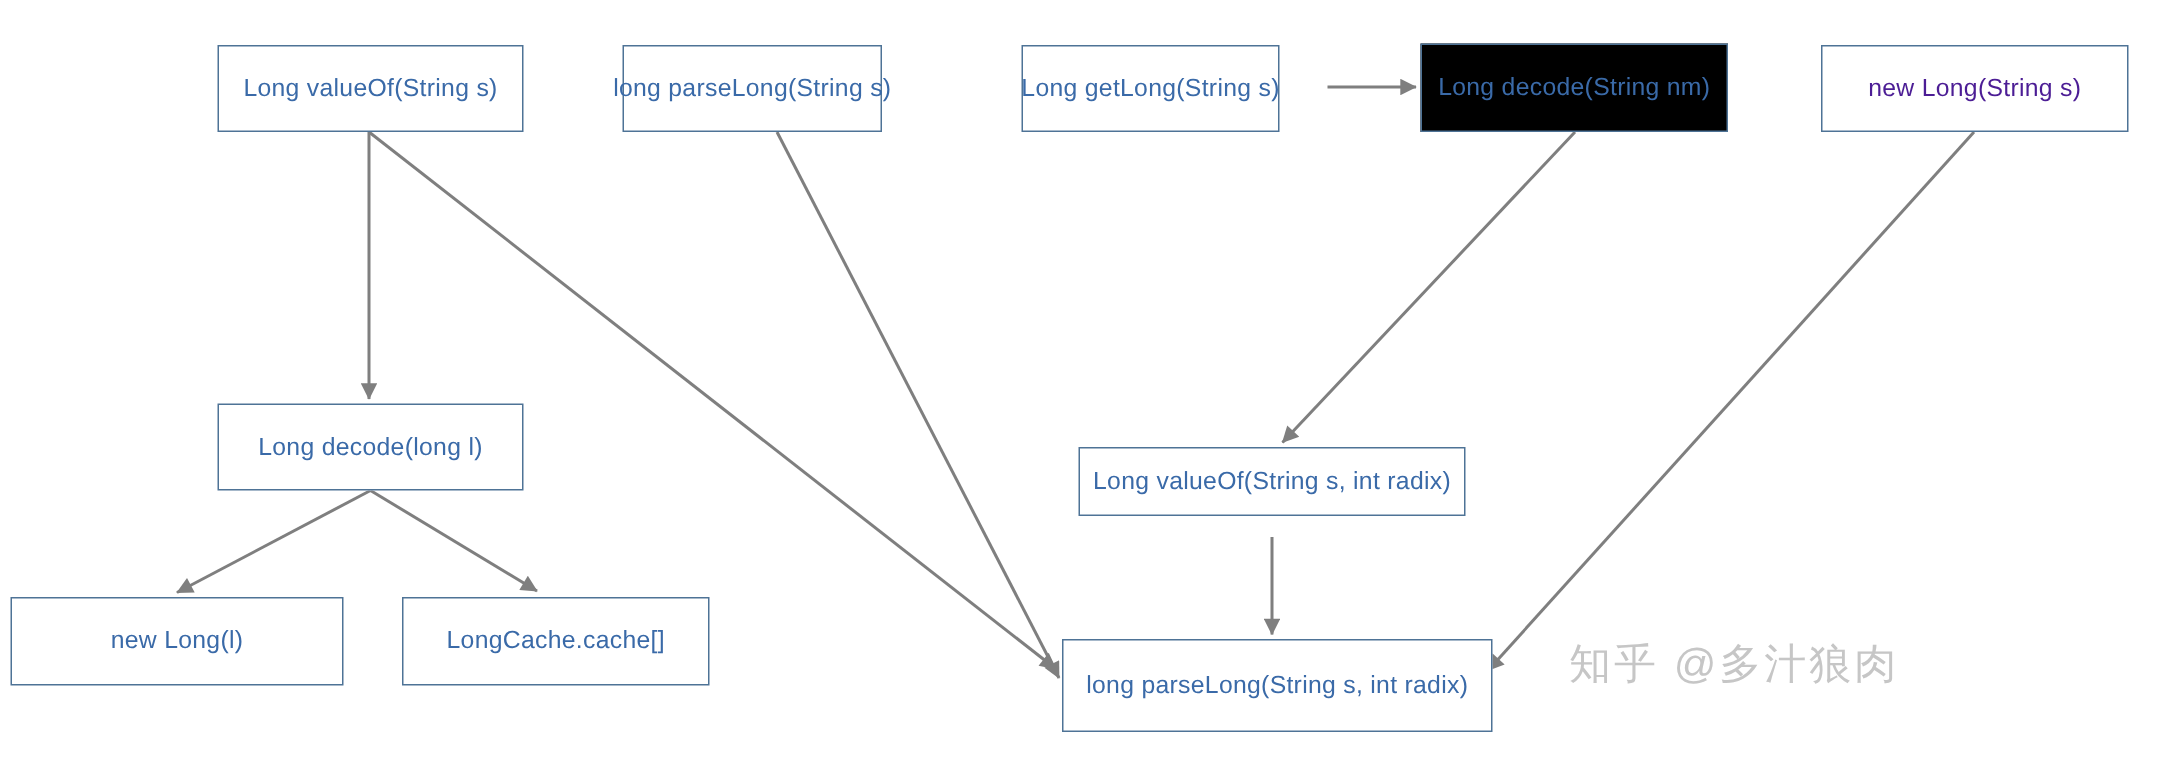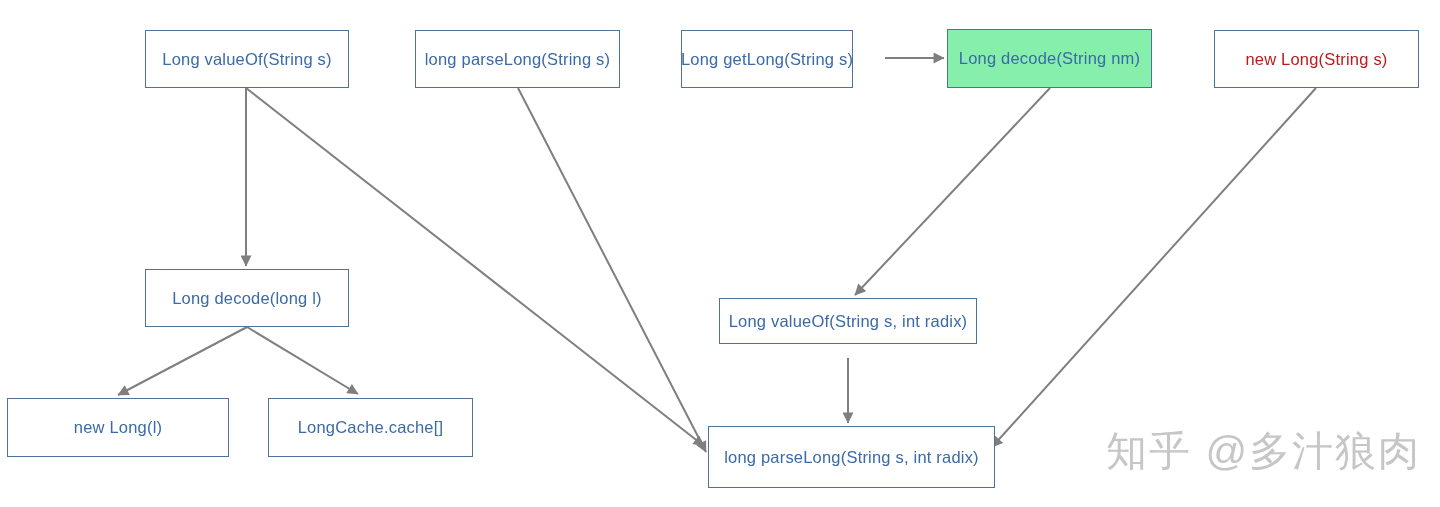--- a/index.html
+++ b/index.html
@@ -34,23 +34,23 @@
     text-align: center;
   }
   .node .node-label {
     color: #3a6aa8;
     font-size: 16.5px;
     letter-spacing: 0.2px;
     white-space: nowrap;
   }
   .watermark {
     position: absolute;
-    left: 1106px;
+    left: 1046px;
     top: 424px;
-    font-size: 41px;
+    font-size: 28px;
     letter-spacing: 2px;
     font-weight: 400;
     color: #c6c6c6;
     white-space: nowrap;
     user-select: none;
   }
 </style>
 </head>
 <body>
 
@@ -68,31 +68,31 @@
       <line x1="1050" y1="88" x2="855" y2="295" stroke="#7f7f7f" stroke-width="2" marker-end="url(#arrowhead)"></line>
       <line x1="1316" y1="88" x2="992" y2="447" stroke="#7f7f7f" stroke-width="2" marker-end="url(#arrowhead)"></line>
       <line x1="247" y1="327" x2="118" y2="395" stroke="#7f7f7f" stroke-width="2" marker-end="url(#arrowhead)"></line>
       <line x1="247" y1="327" x2="358" y2="394" stroke="#7f7f7f" stroke-width="2" marker-end="url(#arrowhead)"></line>
       <line x1="848" y1="358" x2="848" y2="423" stroke="#7f7f7f" stroke-width="2" marker-end="url(#arrowhead)"></line>
     </svg>
   <div id="nodes">
       <div class="node" style="left: 145px; top: 30px; width: 204px; height: 58px; border-color: rgb(78, 115, 150); background: rgb(255, 255, 255);">
         <span class="node-label" style="color: rgb(58, 106, 168);">Long valueOf(String s)</span>
       </div>
-      <div class="node" style="left: 415px; top: 30px; width: 205px; height: 58px; border-color: rgb(78, 115, 150); background: rgb(255, 255, 255);">
+      <div class="node" style="left: 415px; top: 30px; width: 173px; height: 58px; border-color: rgb(78, 115, 150); background: rgb(255, 255, 255);">
         <span class="node-label" style="color: rgb(58, 106, 168);">long parseLong(String s)</span>
       </div>
       <div class="node" style="left: 681px; top: 30px; width: 172px; height: 58px; border-color: rgb(78, 115, 150); background: rgb(255, 255, 255);">
         <span class="node-label" style="color: rgb(58, 106, 168);">Long getLong(String s)</span>
       </div>
-      <div class="node" style="left: 947px; top: 29px; width: 205px; height: 59px; border-color: rgb(78, 115, 150); background: #86efac;">
+      <div class="node" style="left: 947px; top: 29px; width: 205px; height: 59px; border-color: rgb(78, 115, 150); background: #000000;">
         <span class="node-label" style="color: rgb(58, 106, 168);">Long decode(String nm)</span>
       </div>
       <div class="node" style="left: 1214px; top: 30px; width: 205px; height: 58px; border-color: rgb(78, 115, 150); background: rgb(255, 255, 255);">
-        <span class="node-label" style="color: #b91c1c;">new Long(String s)</span>
+        <span class="node-label" style="color: #4c1d95;">new Long(String s)</span>
       </div>
       <div class="node" style="left: 145px; top: 269px; width: 204px; height: 58px; border-color: rgb(78, 115, 150); background: rgb(255, 255, 255);">
         <span class="node-label" style="color: rgb(58, 106, 168);">Long decode(long l)</span>
       </div>
       <div class="node" style="left: 719px; top: 298px; width: 258px; height: 46px; border-color: rgb(78, 115, 150); background: rgb(255, 255, 255);">
         <span class="node-label" style="color: rgb(58, 106, 168);">Long valueOf(String s, int radix)</span>
       </div>
       <div class="node" style="left: 7px; top: 398px; width: 222px; height: 59px; border-color: rgb(78, 115, 150); background: rgb(255, 255, 255);">
         <span class="node-label" style="color: rgb(58, 106, 168);">new Long(l)</span>
       </div>

